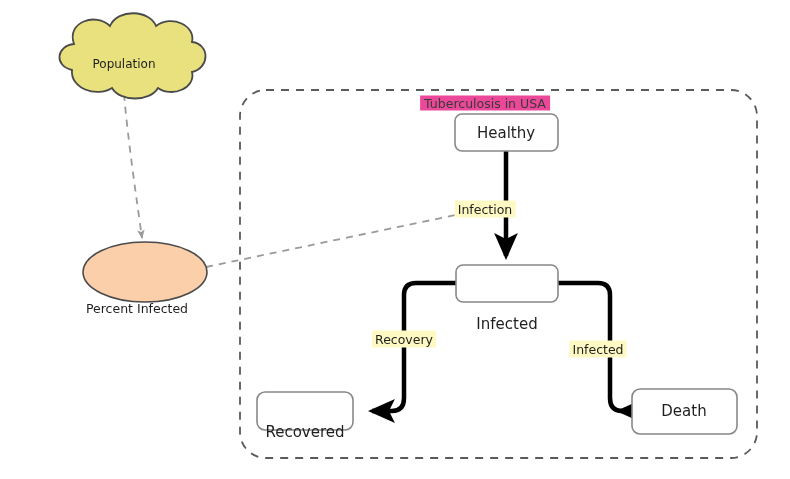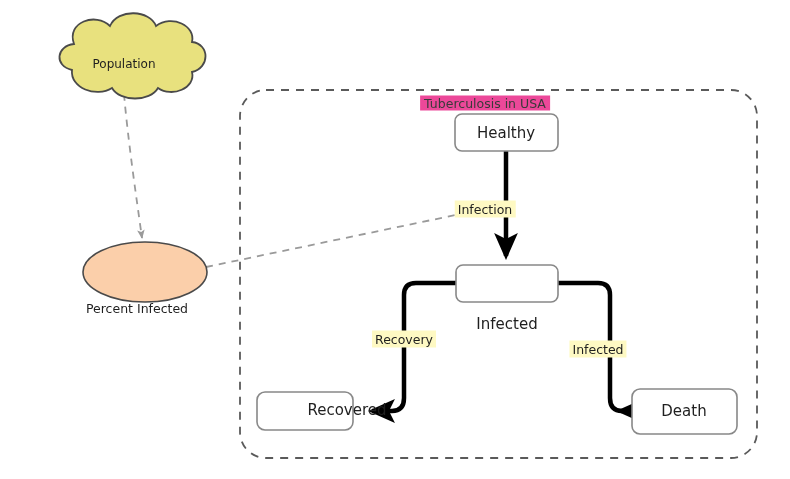--- a/index.html
+++ b/index.html
@@ -111,21 +111,21 @@
   <div class="cluster-title" style="left:485px; top:103px;">Tuberculosis in USA</div>
 
   <div class="node-label cloud-label" style="left:124px; top:64px;">Population</div>
 
   <div class="node-label ellipse-label" style="left:137px; top:272px;margin-top:36px;">Percent Infected</div>
 
   <div class="node-label box-label" style="left:506px; top:133px;">Healthy</div>
 
   <div class="node-label box-label" style="left:507px; top:284px;margin-top:40px;">Infected</div>
 
-  <div class="node-label box-label" style="left:305px; top:410px;margin-left:42px;">Recovered</div>
+  <div class="node-label box-label" style="left:305px; top:432px;">Recovered</div>
 
   <div class="node-label box-label" style="left:684px; top:411px;">Death</div>
 
   <div class="edge-label" style="left:485px; top:209px;">Infection</div>
 
   <div class="edge-label" style="left:404px; top:339px;">Recovery</div>
 
   <div class="edge-label" style="left:598px; top:349px;">Infected</div>
 
 </div>

